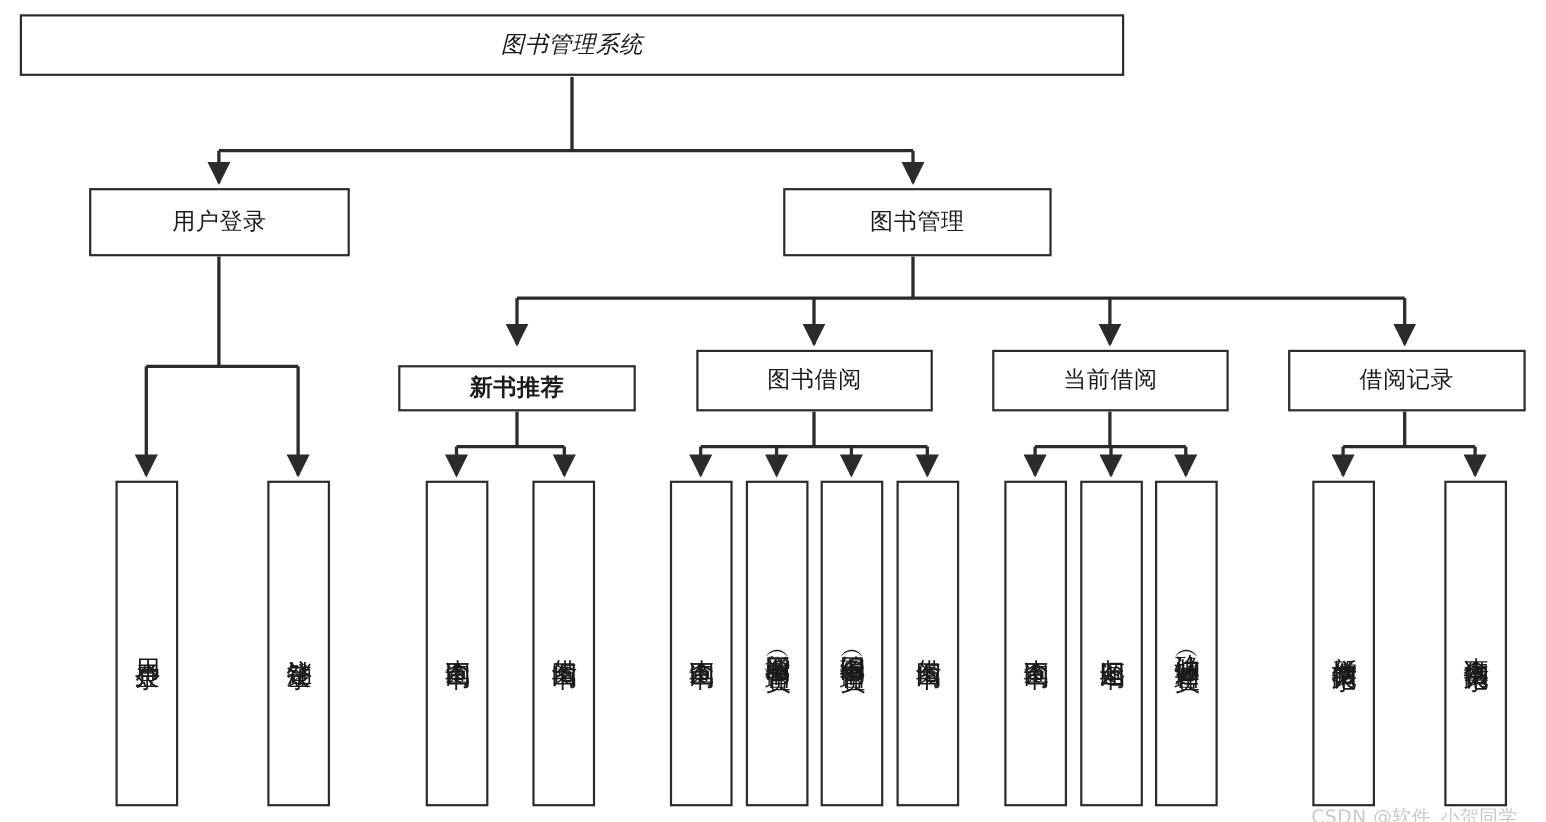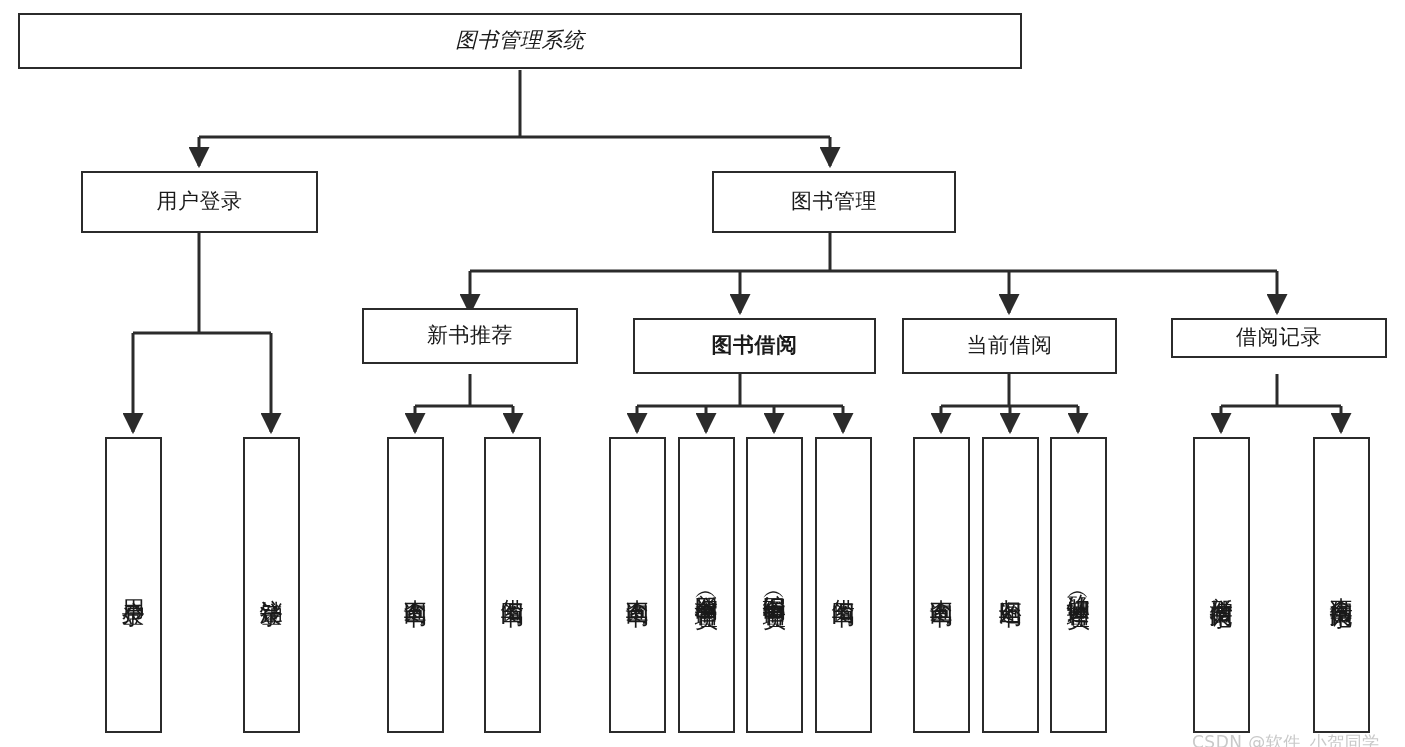--- a/index.html
+++ b/index.html
@@ -129,30 +129,30 @@
     <span>图书管理系统</span>
   </div>
 
   <div class="node horiz" style="left:81px; top:171px; width:237px; height:62px;">
     <span>用户登录</span>
   </div>
   <div class="node horiz" style="left:712px; top:171px; width:244px; height:62px;">
     <span>图书管理</span>
   </div>
 
-  <div class="node horiz" style="left:362px; top:308px; width:216px; height:56px;">
+  <div class="node horiz" style="left:362px; top:332px; width:216px; height:42px;font-weight:bold;">
     <span>新书推荐</span>
   </div>
-  <div class="node horiz" style="left:633px; top:318px; width:243px; height:56px;font-weight:bold;">
+  <div class="node horiz" style="left:633px; top:318px; width:215px; height:56px;">
     <span>图书借阅</span>
   </div>
   <div class="node horiz" style="left:902px; top:318px; width:215px; height:56px;align-items:center;">
     <span>当前借阅</span>
   </div>
-  <div class="node horiz" style="left:1171px; top:318px; width:216px; height:40px;">
+  <div class="node horiz" style="left:1171px; top:318px; width:216px; height:56px;">
     <span>借阅记录</span>
   </div>
 
   <div class="node vert" style="left:105px; top:437px; width:57px; height:296px;">
     <span class="vtext">用户登录</span>
   </div>
   <div class="node vert" style="left:243px; top:437px; width:57px; height:296px;">
     <span class="vtext">注销登录</span>
   </div>
 

